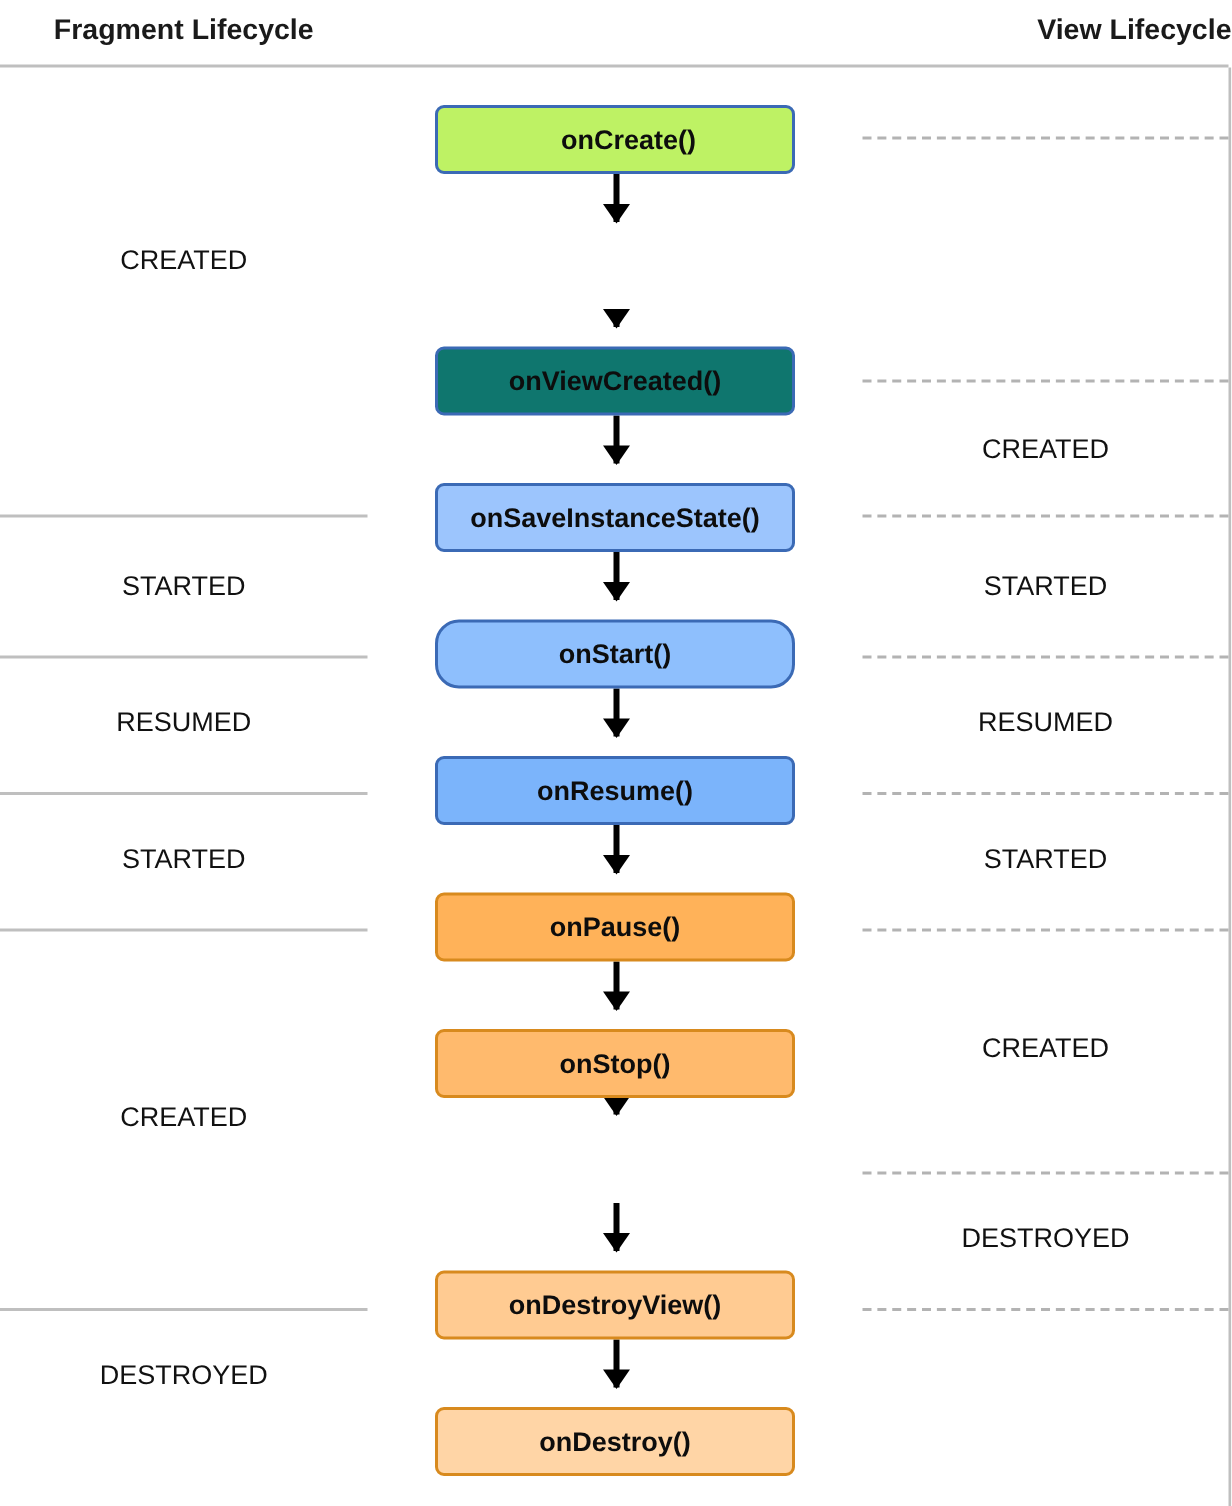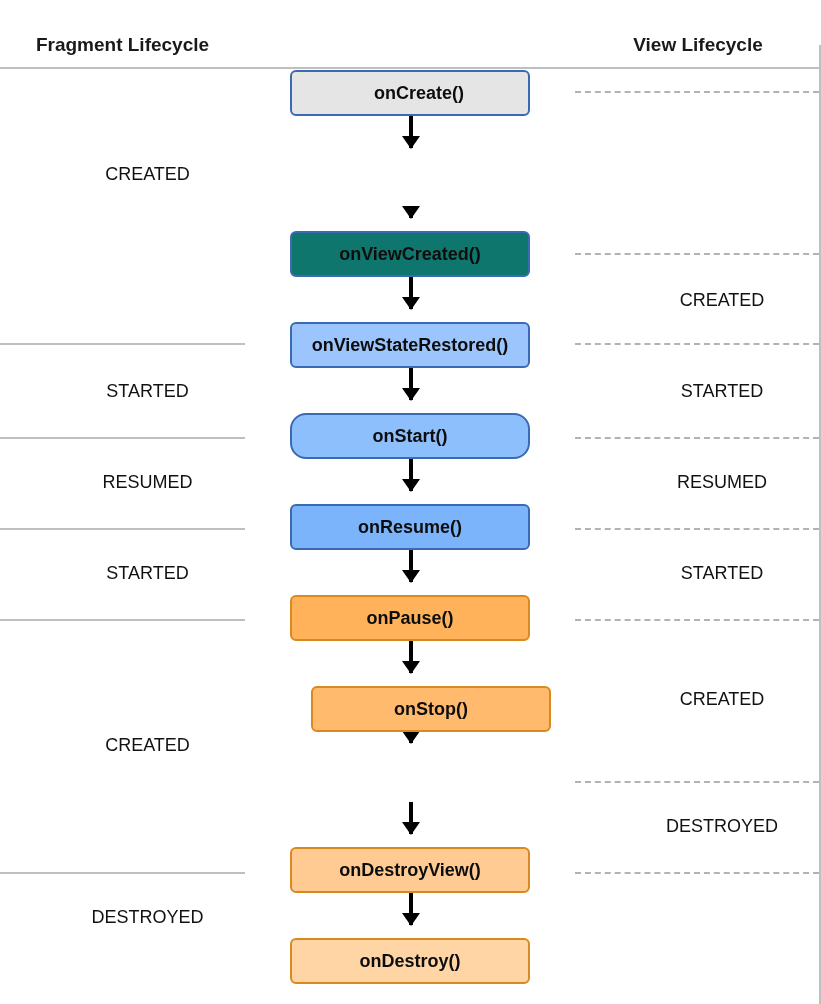--- a/index.html
+++ b/index.html
@@ -22,34 +22,33 @@
 
   
   .header {
     position: absolute;
     left: 0;
     top: 0;
     width: 819px;
     height: 45px;
     border-bottom: 2px solid #bfbfbf;
     box-sizing: border-box;
-    margin-top: 24px;
   }
   .header-cell {
     position: absolute;
     top: 10px;
     font-size: 19px;
     font-weight: 700;
     color: #1a1a1a;
     text-align: center;
     white-space: nowrap;
   }
   .header-cell.col-left   { left: 0px;   width: 245px; }
   .header-cell.col-mid    { left: 245px; width: 330px; }
-  .header-cell.col-right  { left: 575px; width: 246px; }
+  .header-cell.col-right  { left: 575px; width: 246px; text-align: right; }
 
   
   .col-frame {
     position: absolute;
     top: 45px;
     height: 959px;
   }
   .col-frame.left  { left: 0px;   width: 245px; }
   .col-frame.mid   { left: 245px; width: 330px; }
   .col-frame.right { left: 575px; width: 246px; border-right: 2px solid #bfbfbf; box-sizing: border-box; }
@@ -58,21 +57,20 @@
   .state-label {
     position: absolute;
     left: 0;
     width: 100%;
     text-align: center;
     font-size: 18px;
     font-weight: 400;
     color: #111111;
     white-space: nowrap;
     transform: translateY(-50%);
-    padding-left: 25px;
   }
 
   
   .rule {
     position: absolute;
     left: 0;
     width: 100%;
     height: 0;
   }
   .rule.solid {
@@ -148,27 +146,27 @@
       <div class="arrow" style="top: 71px; height: 32px;"></div>
       <div class="arrow" style="top: 162px; height: 11px;"></div>
       <div class="arrow" style="top: 232px; height: 32px;"></div>
       <div class="arrow" style="top: 323px; height: 32px;"></div>
       <div class="arrow" style="top: 414px; height: 32px;"></div>
       <div class="arrow" style="top: 505px; height: 32px;"></div>
       <div class="arrow" style="top: 596px; height: 32px;"></div>
       <div class="arrow" style="top: 687px; height: 11px;"></div>
       <div class="arrow" style="top: 757px; height: 32px;"></div>
       <div class="arrow" style="top: 848px; height: 32px;"></div>
-      <div class="cb-box" style="top: 25px; background: #e5e5e5; border-color: rgb(59, 106, 181); padding-left: 18px;">onCreate()</div>
+      <div class="cb-box" style="top: 25px; background: #bef264; border-color: rgb(59, 106, 181); padding-left: 18px;">onCreate()</div>
       <div class="cb-box" style="top: 186px; background: #0f766e; border-color: rgb(59, 106, 181);">onViewCreated()</div>
-      <div class="cb-box" style="top: 277px; background: rgb(156, 197, 253); border-color: rgb(59, 106, 181);">onViewStateRestored()</div>
+      <div class="cb-box" style="top: 277px; background: rgb(156, 197, 253); border-color: rgb(59, 106, 181);">onSaveInstanceState()</div>
       <div class="cb-box" style="top: 368px; background: rgb(142, 191, 253); border-color: rgb(59, 106, 181); border-radius: 16px;">onStart()</div>
       <div class="cb-box" style="top: 459px; background: rgb(123, 180, 251); border-color: rgb(59, 106, 181);">onResume()</div>
       <div class="cb-box" style="top: 550px; background: rgb(255, 178, 89); border-color: rgb(216, 138, 30);">onPause()</div>
-      <div class="cb-box" style="top: 641px; background: rgb(255, 186, 109); border-color: rgb(216, 138, 30); margin-left: 21px;">onStop()</div>
+      <div class="cb-box" style="top: 641px; background: rgb(255, 186, 109); border-color: rgb(216, 138, 30);">onStop()</div>
       <div class="cb-box" style="top: 802px; background: rgb(255, 203, 146); border-color: rgb(216, 138, 30);">onDestroyView()</div>
       <div class="cb-box" style="top: 893px; background: rgb(255, 213, 166); border-color: rgb(216, 138, 30);">onDestroy()</div>
     </div>
 
   <div class="col-frame right" id="col-right">
       <div class="rule dashed" style="top: 46px;"></div>
       <div class="rule dashed" style="top: 208px;"></div>
       <div class="rule dashed" style="top: 298px;"></div>
       <div class="rule dashed" style="top: 392px;"></div>
       <div class="rule dashed" style="top: 483px;"></div>

